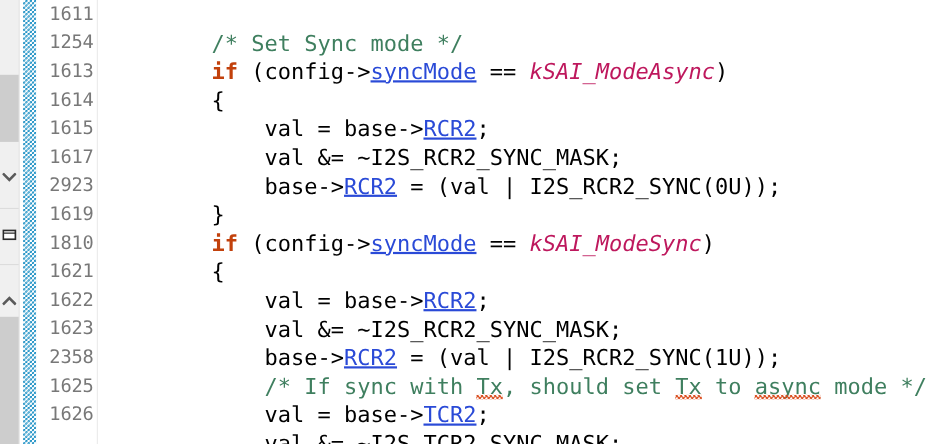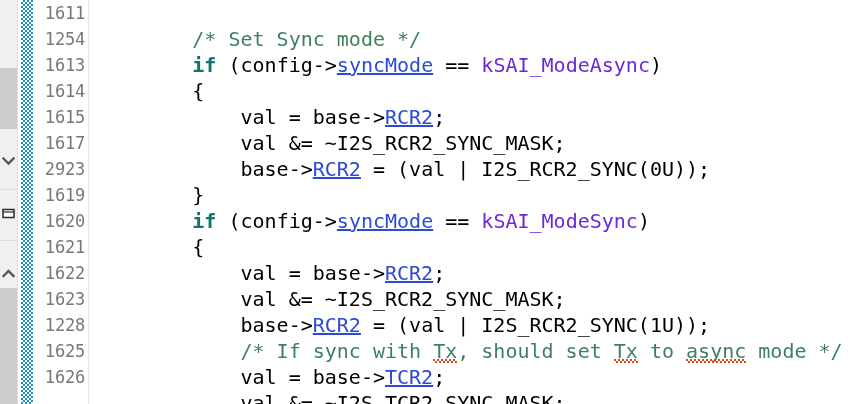--- a/index.html
+++ b/index.html
@@ -114,23 +114,23 @@
     white-space: pre;
     font-size: 20px;
     font-family: "DejaVu Sans Mono", monospace;
     color: #000000;
     padding-left: 7px;
     letter-spacing: 0px;
   }
 
   
   .t-cmt  { color: #3f7f5f; }
-  .t-kw   { color: #0f766e; font-weight: bold; }
+  .t-kw   { color: #c2410c; font-weight: bold; }
   .t-mem  { color: #2a4ad7; text-decoration: underline; }
-  .t-enum { color: #6d28d9; }
+  .t-enum { color: #be185d; font-style: italic; }
   .t-def  { color: #000000; }
 
   
   .sq {
     position: relative;
     display: inline-block;
   }
   .sq::after {
     content: "";
     position: absolute;
@@ -186,25 +186,25 @@
 
   <div class="linenos">
       <div class="ln">1611</div>
       <div class="ln">1254</div>
       <div class="ln">1613</div>
       <div class="ln">1614</div>
       <div class="ln">1615</div>
       <div class="ln">1617</div>
       <div class="ln">2923</div>
       <div class="ln">1619</div>
-      <div class="ln">1620</div>
+      <div class="ln">1810</div>
       <div class="ln">1621</div>
       <div class="ln">1622</div>
       <div class="ln">1623</div>
-      <div class="ln">1228</div>
+      <div class="ln">2358</div>
       <div class="ln">1625</div>
       <div class="ln">1626</div>
     </div>
 
   <div class="code">
       <div class="row">&nbsp;</div>
       <div class="row"><span class="t-def">        </span><span class="t-cmt">/* Set Sync mode */</span></div>
       <div class="row"><span class="t-def">        </span><span class="t-kw">if</span><span class="t-def"> (config-&gt;</span><span class="t-mem">syncMode</span><span class="t-def"> == </span><span class="t-enum">kSAI_ModeAsync</span><span class="t-def">)</span></div>
       <div class="row"><span class="t-def">        {</span></div>
       <div class="row"><span class="t-def">            val = base-&gt;</span><span class="t-mem">RCR2</span><span class="t-def">;</span></div>

